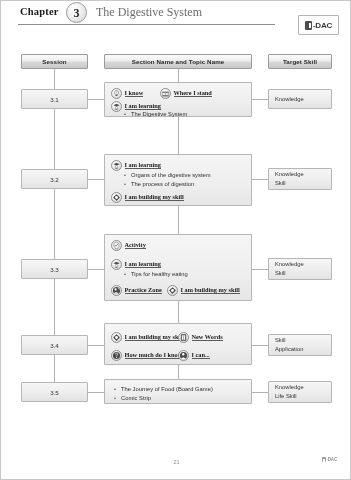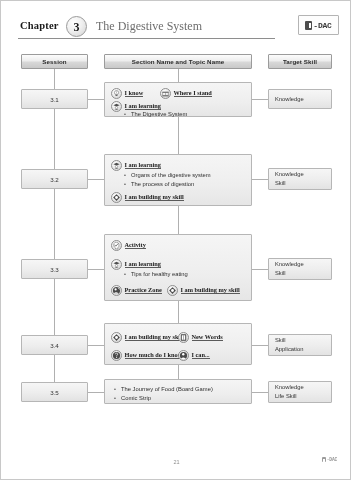--- a/index.html
+++ b/index.html
@@ -23,21 +23,21 @@
     left: 0; top: 0;
     width: 351px; height: 480px;
     background: #ffffff;
     box-sizing: border-box;
     border: 1px solid #c8c8c8;
   }
 
   
   #chapter-header {
     position: absolute;
-    left: 17px; top: 14px;
+    left: 17px; top: 0;
     width: 257px; height: 24px;
   }
   #chapter-rule {
     position: absolute;
     left: 0; bottom: 0;
     width: 257px; height: 1px;
     background: #8e8e8e;
   }
   #chapter-word {
     position: absolute;
@@ -95,21 +95,21 @@
     position: relative;
   }
   .logo-mark::after {
     content: "";
     position: absolute;
     right: 1px; top: 2px;
     width: 2px; height: 5px;
     background: #ffffff;
   }
   .logo-text {
-    font-family: Liberation Mono, monospace;
+    font-family: Liberation Sans, sans-serif;
     font-weight: bold;
     font-size: 8px;
     letter-spacing: -.2px;
     color: #3a3a3a;
   }
 
   
   .col-head {
     position: absolute;
     height: 15px;

